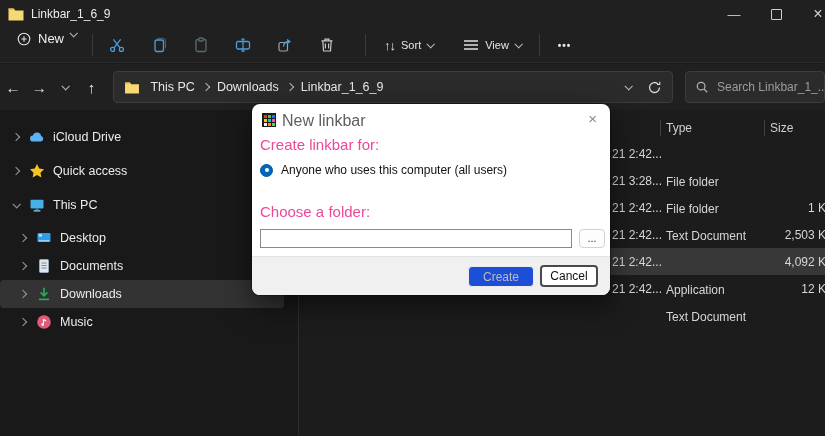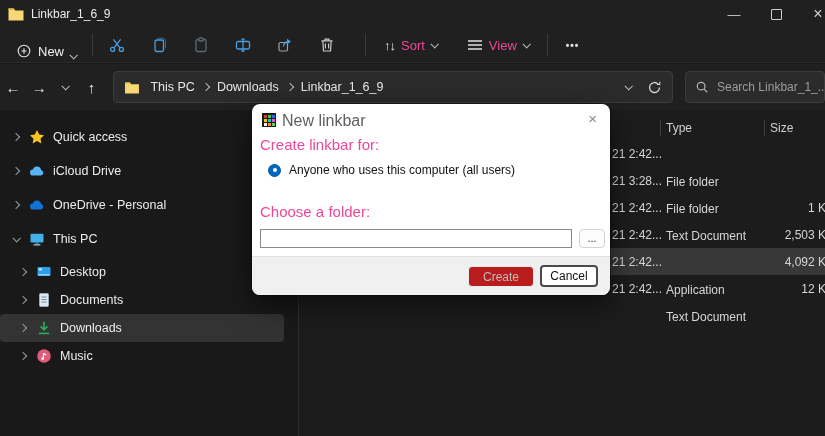--- a/index.html
+++ b/index.html
@@ -12,27 +12,27 @@
   svg{display:block;}
   
   .titlebar{position:absolute;top:0;left:0;right:0;height:28px;background:#202020;display:flex;align-items:center;}
   .title-foldericon{margin-left:8px;}
   .title-text{margin-left:7px;font-size:12px;color:#eaeaea;}
   .win-controls{position:absolute;right:-14px;top:0;display:flex;}
   .win-btn{width:42px;height:28px;display:flex;align-items:center;justify-content:center;color:#cfcfcf;font-size:13px;}
   .max-glyph{width:9px;height:9px;border:1px solid #cfcfcf;border-radius:1px;}
   
   .toolbar{position:absolute;top:28px;left:0;right:0;height:35px;background:#202020;border-bottom:1px solid #2b2b2b;display:flex;align-items:center;padding-left:10px;box-sizing:border-box;}
-  .tb-new{display:flex;align-items:flex-end;gap:6px;height:28px;padding:0 6px;border-radius:4px;}
+  .tb-new{display:flex;align-items:flex-start;gap:6px;height:28px;padding:0 6px;border-radius:4px;}
   .tb-new .lbl{font-size:13px;color:#f0f0f0;}
   .tb-sep{width:1px;height:22px;background:#3a3a3a;margin:0 10px;}
   .tb-ic{width:28px;height:28px;margin-right:14px;display:flex;align-items:center;justify-content:center;border-radius:4px;}
   .tb-ic:first-of-type{margin-left:6px;}
   .tb-dd{display:flex;align-items:center;gap:6px;height:28px;padding:0 8px;border-radius:4px;}
-  .tb-dd .lbl{font-size:13px;color:#ec4899;}
+  .tb-dd .lbl{font-size:11px;color:#e5e5e5;}
   .tb-dd+.tb-dd{margin-left:14px;}
   .sort-glyph{font-size:13px;color:#e8e8e8;letter-spacing:-1px;}
   .more-glyph{font-size:10px;font-weight:bold;color:#e8e8e8;letter-spacing:1px;}
   .chev{width:5px;height:5px;border-right:1.4px solid #b9b9b9;border-bottom:1.4px solid #b9b9b9;display:inline-block;}
   .chev.down{transform:rotate(45deg) translateY(-1px);}
   .chev.right{transform:rotate(-45deg);}
   
   .addressrow{position:absolute;top:64px;left:0;right:0;height:46px;background:#202020;display:flex;align-items:center;}
   .nav-btn{width:27px;height:30px;display:flex;align-items:center;justify-content:center;color:#e4e4e4;font-size:15px;}
   .nav-btn.small{font-size:11px;}
@@ -68,30 +68,30 @@
   .cell-size{right:-9px;width:130px;text-align:right;}
   
   .dialog{position:absolute;left:252px;top:104px;width:358px;height:191px;background:#ffffff;border-radius:8px;z-index:10;color:#1a1a1a;box-shadow:0 10px 28px rgba(0,0,0,.55),0 0 0 1px rgba(0,0,0,.28);}
   .dlg-appicon{position:absolute;left:10px;top:9px;width:14px;height:14px;background:#1b1b1b;display:grid;grid-template-columns:repeat(3,1fr);grid-template-rows:repeat(3,1fr);gap:1px;padding:1.5px;box-sizing:border-box;}
   .dlg-appicon span{width:100%;height:100%;}
   .dlg-title{position:absolute;left:30px;top:8px;font-size:16px;color:#5f5f5f;}
   .dlg-close{position:absolute;right:13px;top:5px;color:#8a8a8a;font-size:15px;line-height:20px;}
   .dlg-h{position:absolute;left:8px;font-size:15px;color:#ec4899;}
   .dlg-h.h1{top:32px;} .dlg-h.h2{top:99px;}
   .radio-row{position:absolute;left:8px;height:16px;display:flex;align-items:center;gap:8px;font-size:12px;color:#111;}
-  .radio-row.r1{top:58px;margin-left:8px;} .radio-row.r2{top:79px;}
+  .radio-row.r1{top:58px;} .radio-row.r2{top:79px;}
   .radio{width:13px;height:13px;border-radius:50%;box-sizing:border-box;position:relative;flex:none;}
   .radio.on{background:#0067c0;border:1px solid #005a9e;}
   .radio.on::after{content:"";position:absolute;left:3.5px;top:3.5px;width:4px;height:4px;border-radius:50%;background:#fff;}
   .radio.off{background:#fff;border:1px solid #767676;}
   .dlg-input{position:absolute;left:8px;top:125px;width:312px;height:19px;border:1px solid #898989;box-sizing:border-box;font-size:12px;padding:0 4px;font-family:"Liberation Sans",sans-serif;outline:none;}
   .dlg-browse{position:absolute;left:327px;top:125px;width:26px;height:19px;background:#fdfdfd;border:1px solid #d2d2d2;border-radius:4px;box-sizing:border-box;display:flex;align-items:center;justify-content:center;font-size:11px;color:#333;line-height:1;}
   .dlg-footer{position:absolute;left:0;right:0;bottom:0;height:38px;background:#f0f0f0;border-top:1px solid #e2e2e2;border-radius:0 0 8px 8px;}
   .dlg-btn{position:absolute;border-radius:4px;font-size:12px;display:flex;align-items:center;justify-content:center;box-sizing:border-box;font-family:"Liberation Sans",sans-serif;}
-  .btn-create{left:216px;top:9px;width:66px;height:21px;background:#b91c1c;border:1px solid #ececec;color:#bdbdbd;}
+  .btn-create{left:216px;top:9px;width:66px;height:21px;background:#1d4ed8;border:1px solid #ececec;color:#bdbdbd;}
   .btn-cancel{left:288px;top:8px;width:58px;height:22px;background:#ffffff;border:2px solid #4a4a4a;color:#111;}
 </style>
 </head>
 <body>
 
 <div class="titlebar">
   <span class="title-foldericon">
     <svg width="16" height="14" viewBox="0 0 16 14">
         <path d="M.5 1.5h5.2l1.5 2H15.5v10H.5z" fill="#f8d775"></path>
         <path d="M.5 1.5h5.2l1 1.4H.5z" fill="#e8b93e"></path>
@@ -243,46 +243,35 @@
 
 <div class="content">
 
   <div class="sidebar">
     <div class="side-row">
       <span class="side-chev">
           <span class="chev right"></span>
         </span>
       <span class="side-ico">
         <svg width="16" height="16" viewBox="0 0 16 16">
+            <path d="M4.2 12.5a3 3 0 0 1-.3-6A4.2 4.2 0 0 1 12.1 7a2.8 2.8 0 0 1-.3 5.5z" fill="#5ab3f5"></path>
+          </svg>
+      </span>
+      <span>iCloud Drive</span>
+    </div>
+    <div class="side-row">
+      <span class="side-chev">
+          <span class="chev right"></span>
+        </span>
+      <span class="side-ico">
+        <svg width="16" height="16" viewBox="0 0 16 16">
             <polygon points="8,1 10.2,5.6 15,6.2 11.5,9.7 12.4,14.5 8,12.1 3.6,14.5 4.5,9.7 1,6.2 5.8,5.6" fill="#f7c325"></polygon>
           </svg>
       </span>
       <span>Quick access</span>
-    </div>
-    <div class="side-row">
-      <span class="side-chev">
-          <span class="chev right"></span>
-        </span>
-      <span class="side-ico">
-        <svg width="16" height="16" viewBox="0 0 16 16">
-            <path d="M4.2 12.5a3 3 0 0 1-.3-6A4.2 4.2 0 0 1 12.1 7a2.8 2.8 0 0 1-.3 5.5z" fill="#5ab3f5"></path>
-          </svg>
-      </span>
-      <span>iCloud Drive</span>
-    </div>
-    <div class="side-row">
-      <span class="side-chev">
-          <span class="chev right"></span>
-        </span>
-      <span class="side-ico">
-        <svg width="16" height="16" viewBox="0 0 16 16">
-            <path d="M4.2 12.5a3 3 0 0 1-.3-6A4.2 4.2 0 0 1 12.1 7a2.8 2.8 0 0 1-.3 5.5z" fill="#1173d4"></path>
-          </svg>
-      </span>
-      <span>OneDrive - Personal</span>
     </div>
     <div class="side-row">
       <span class="side-chev">
           <span class="chev down"></span>
         </span>
       <span class="side-ico">
         <svg width="16" height="16" viewBox="0 0 16 16">
             <rect x="1.5" y="2.8" width="13" height="8.6" rx="1" fill="#45b0e8"></rect>
             <rect x="6.5" y="11.4" width="3" height="1.8" fill="#2c82ad"></rect>
             <rect x="4.5" y="13.2" width="7" height="1.2" rx=".5" fill="#9ccfe8"></rect>

